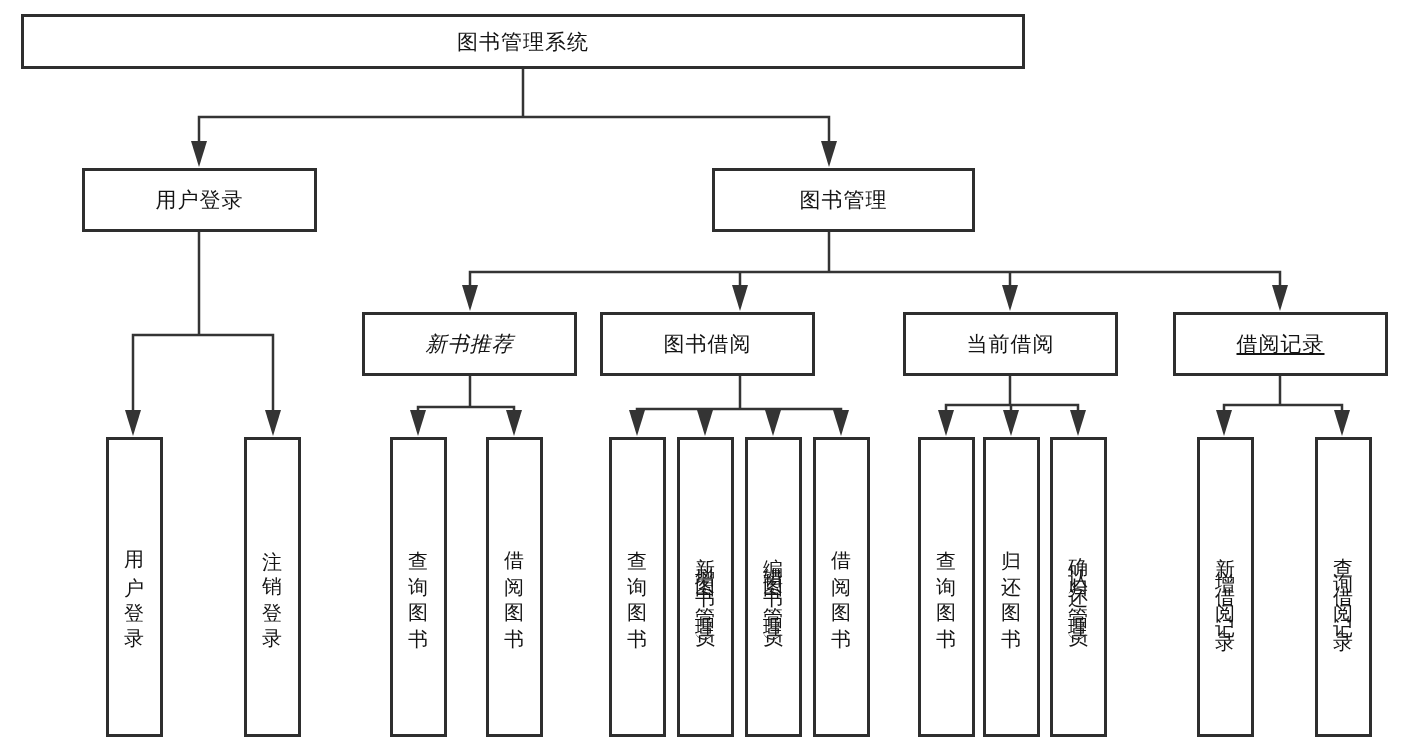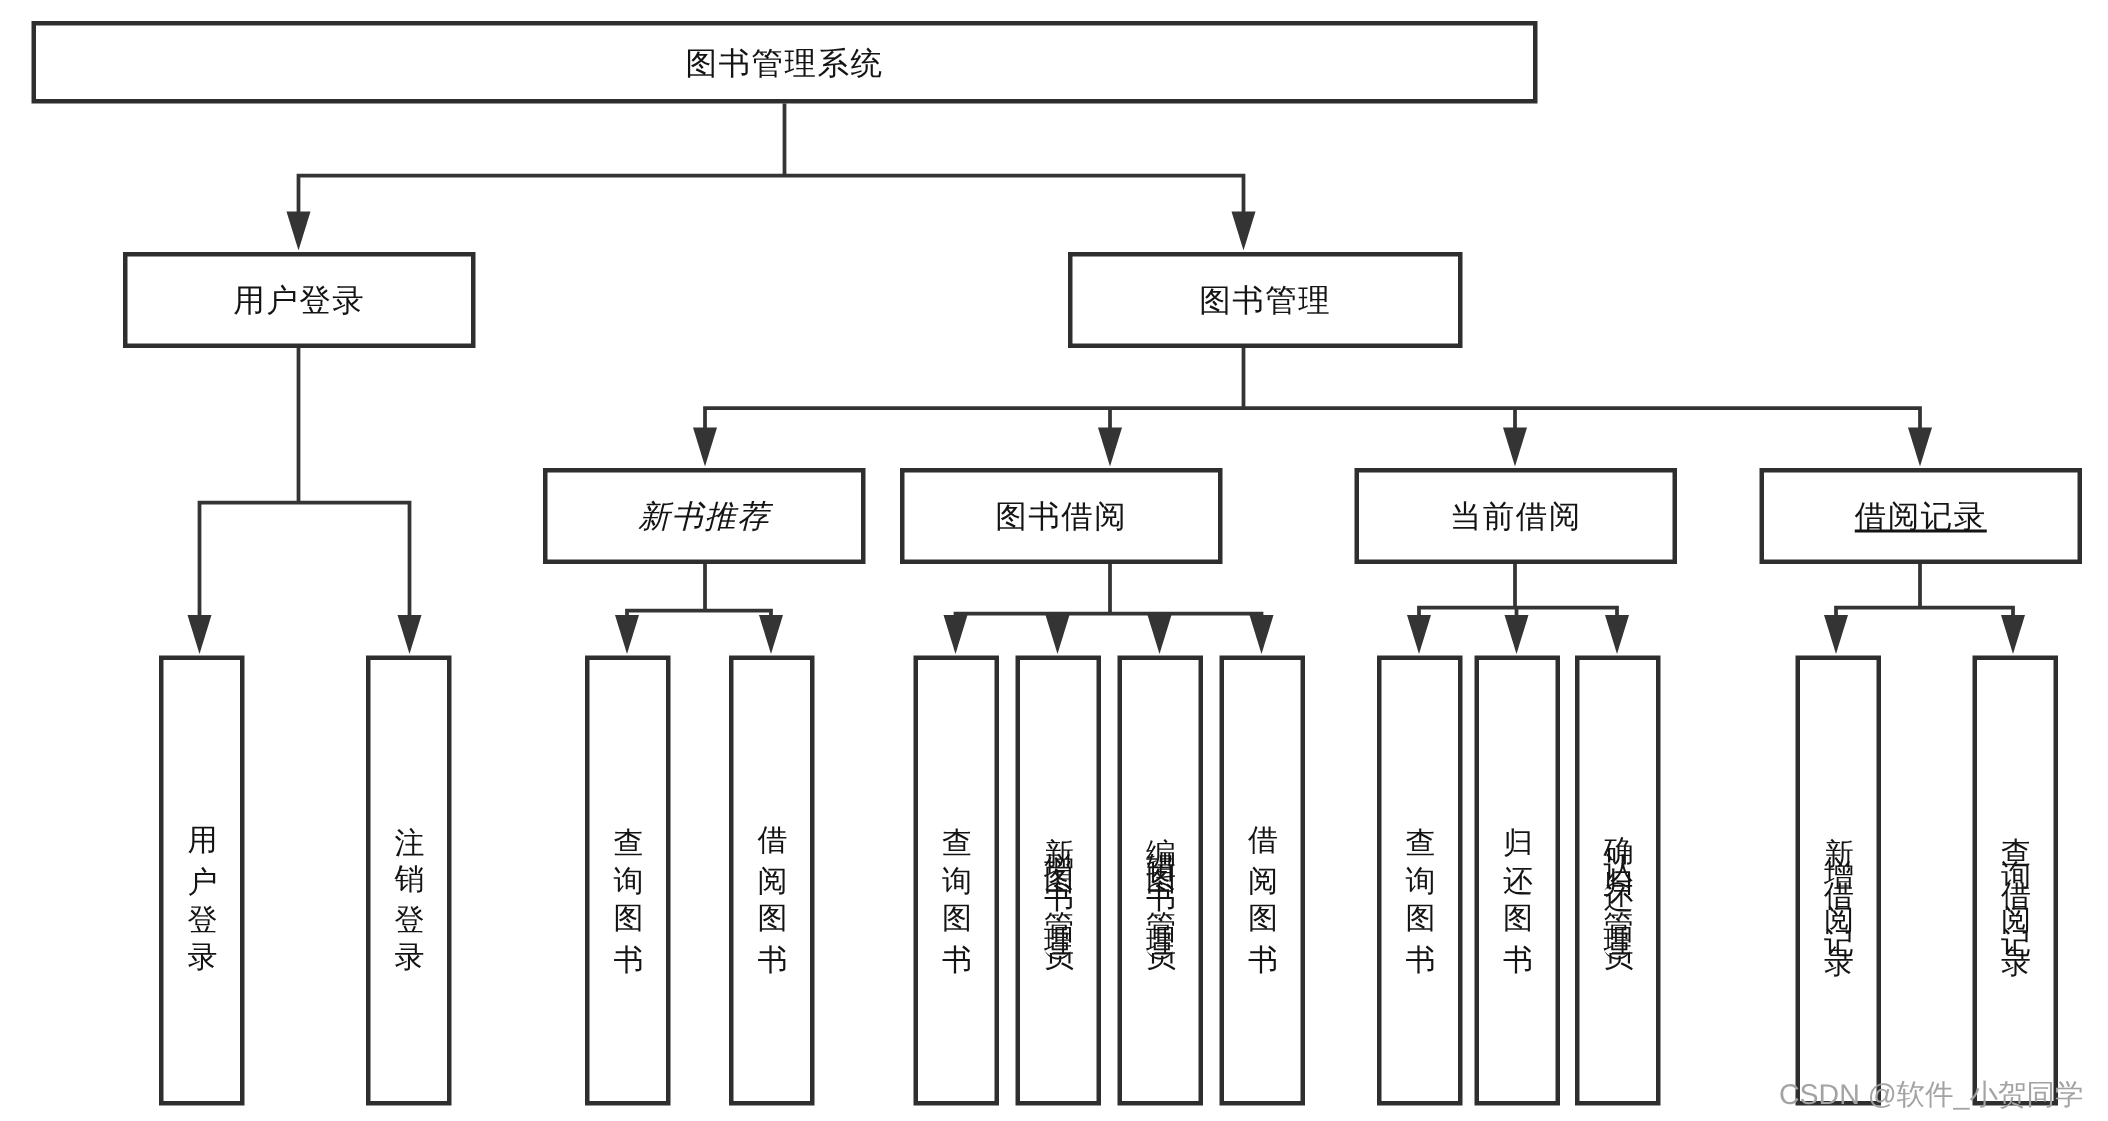--- a/index.html
+++ b/index.html
@@ -140,15 +140,14 @@
     <span class="vtext ls-long">确认归还（管理员）</span>
   </div>
 
   <div class="node box-v" style="left:1197px;top:437px;width:57px;height:300px;">
     <span class="vtext ls-mid">新增借阅记录</span>
   </div>
   <div class="node box-v" style="left:1315px;top:437px;width:57px;height:300px;">
     <span class="vtext ls-mid">查询借阅记录</span>
   </div>
 
-  <div id="watermark">CSDN @软件_小贺同学</div>
 
 </div>
 
 </body></html>

